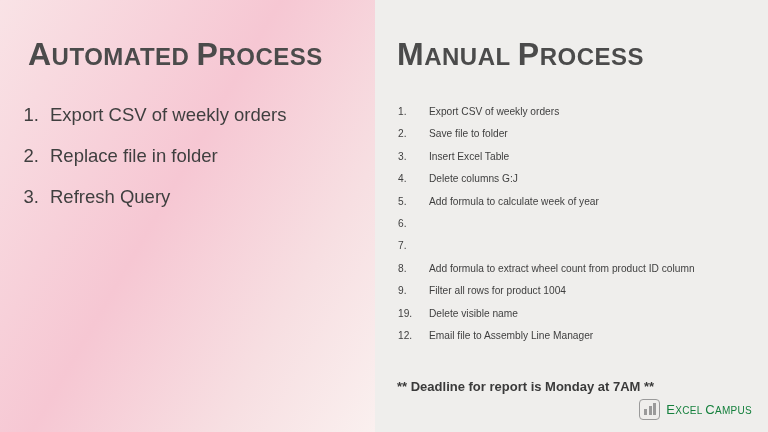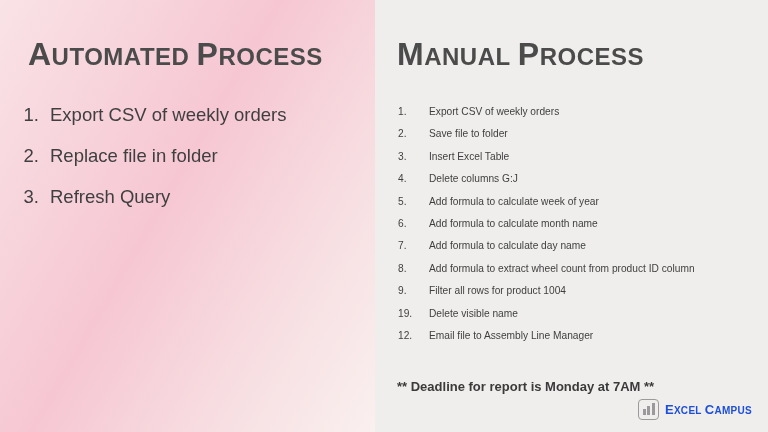--- a/index.html
+++ b/index.html
@@ -134,23 +134,23 @@
     position: absolute;
     bottom: 4px;
     width: 3px;
     background: #9a9a9a;
     display: block;
   }
   .logo-mark i:nth-child(1) { left: 4px; height: 6px; }
   .logo-mark i:nth-child(2) { left: 8.5px; height: 9px; }
   .logo-mark i:nth-child(3) { left: 13px; height: 12px; }
   .logo-text {
-    color: #1d4ed8;
+    color: #15803d;
     font-size: 13px;
-    font-weight: bold;
+    font-weight: normal;
     letter-spacing: 0.3px;
     white-space: nowrap;
   }
   .logo-text .sm {
     font-size: 10px;
   }
 </style>
 </head>
 <body>
 
@@ -198,25 +198,23 @@
       <li>
         <span class="num">4.</span>
         <span class="txt">Delete columns G:J</span>
       </li>
       <li>
         <span class="num">5.</span>
         <span class="txt">Add formula to calculate week of year</span>
       </li>
       <li>
         <span class="num">6.</span>
-        <span class="txt">Add formula to calculate month name</span>
       </li>
       <li>
         <span class="num">7.</span>
-        <span class="txt">Add formula to calculate day name</span>
       </li>
       <li>
         <span class="num">8.</span>
         <span class="txt">Add formula to extract wheel count from product ID column</span>
       </li>
       <li>
         <span class="num">9.</span>
         <span class="txt">Filter all rows for product 1004</span>
       </li>
       <li>

